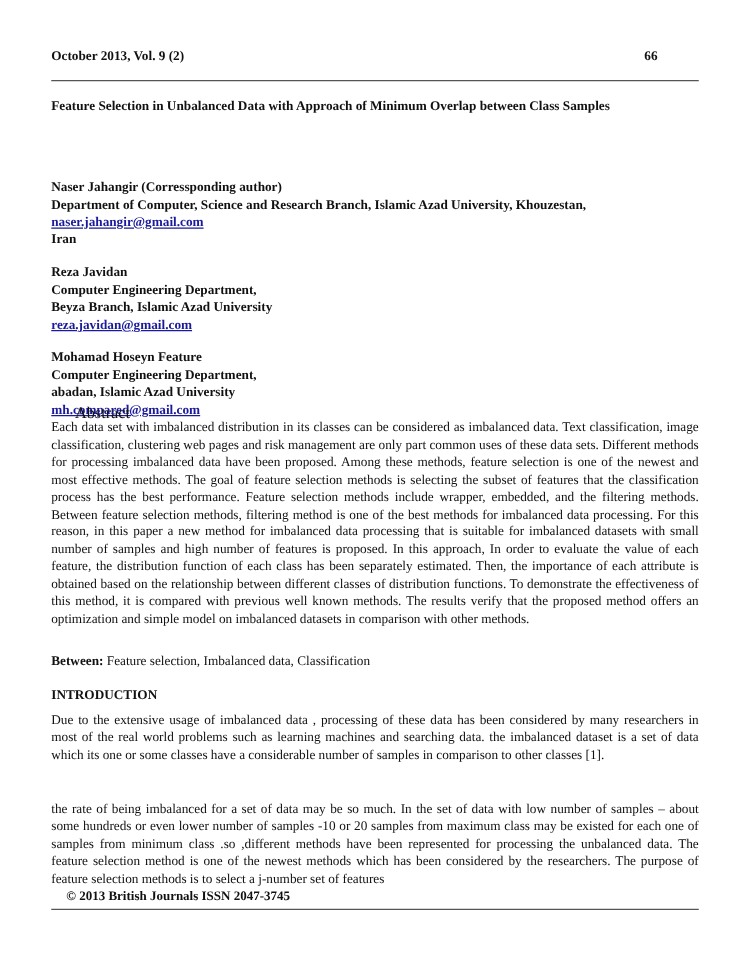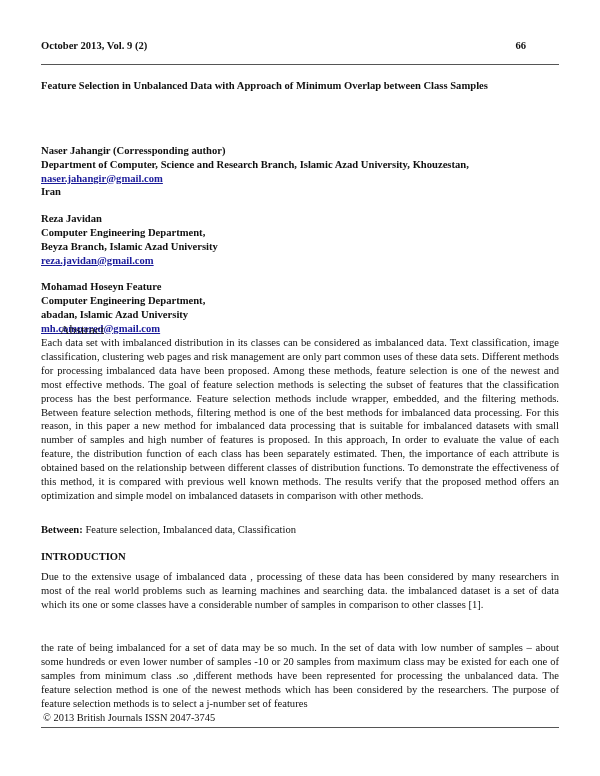--- a/index.html
+++ b/index.html
@@ -14,21 +14,21 @@
     .author-block { margin-bottom: 13px; }
     .authors a { color: #1a1a9a; text-decoration: underline; }
     .abs-label { position: absolute; top: 322px; left: 19px; font-size: 13px; }
     .body-text { position: absolute; left: 0; width: 518px; font-size: 10.6px; line-height: 13.9px; text-align: justify; }
     .abstract { top: 336px; }
     .keywords { position: absolute; top: 524px; left: 0; width: 518px; font-size: 10.6px; }
     .keywords b { font-weight: bold; }
     .intro-h { position: absolute; top: 551px; left: 0; width: 458px; text-align: left; font-weight: bold; font-size: 10.6px; }
     .p1 { top: 570px; }
     .p2 { top: 641px; }
-    .footer { position: absolute; top: 712px; left: 2px; font-weight: normal; font-size: 10.4px; }
+    .footer { position: absolute; top: 712px; left: 12px; font-weight: bold; font-size: 10.4px; }
     .rule-bot { position: absolute; top: 727px; left: 0; width: 518px; border-top: 1.5px solid #555; }
   </style>
 </head>
 <body>
 
 <div class="page">
   <div class="hdr">
     <div>October 2013, Vol. 9 (2)</div>
     <span class="pg">66</span>
   </div>

